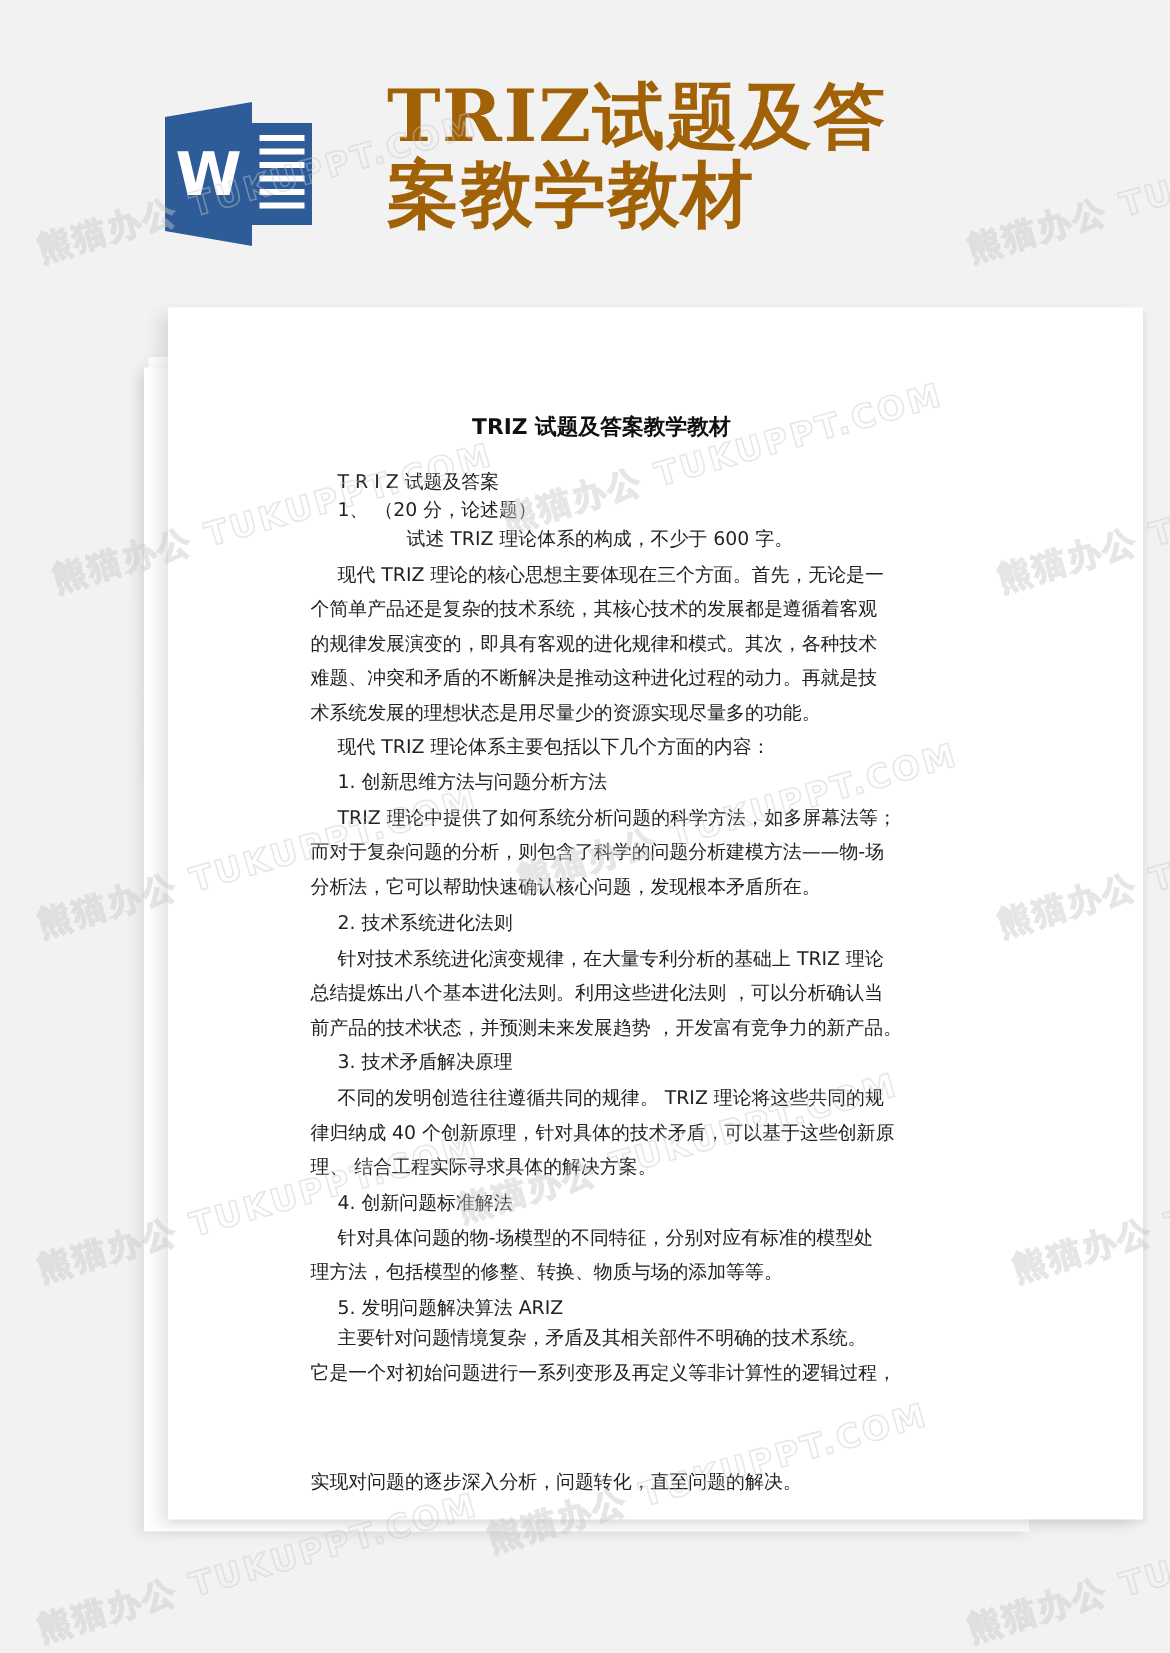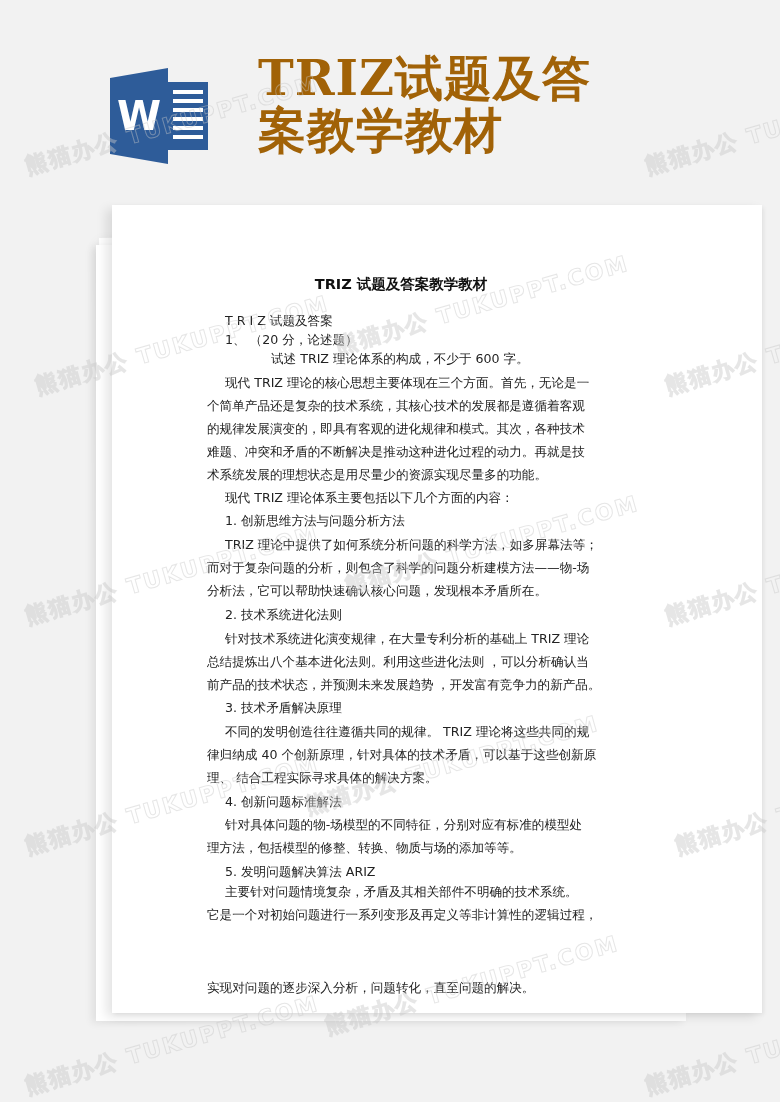--- a/index.html
+++ b/index.html
@@ -145,21 +145,21 @@
       <div class="line" style="top: 131px;">难题、冲突和矛盾的不断解决是推动这种进化过程的动力。再就是技</div>
       <div class="line" style="top: 154px;">术系统发展的理想状态是用尽量少的资源实现尽量多的功能。</div>
       <div class="line indent" style="top: 177px;">现代 TRIZ 理论体系主要包括以下几个方面的内容：</div>
       <div class="line indent" style="top: 200px;">1. 创新思维方法与问题分析方法</div>
       <div class="line indent" style="top: 224px;">TRIZ  理论中提供了如何系统分析问题的科学方法，如多屏幕法等；</div>
       <div class="line" style="top: 247px;">而对于复杂问题的分析，则包含了科学的问题分析建模方法——物-场</div>
       <div class="line" style="top: 270px;">分析法，它可以帮助快速确认核心问题，发现根本矛盾所在。</div>
       <div class="line indent" style="top: 294px;">2. 技术系统进化法则</div>
       <div class="line indent" style="top: 318px;">针对技术系统进化演变规律，在大量专利分析的基础上 TRIZ 理论</div>
       <div class="line" style="top: 341px;">总结提炼出八个基本进化法则。利用这些进化法则 ，可以分析确认当</div>
-      <div class="line" style="top: 364px; font-family: Liberation Serif, serif;">前产品的技术状态，并预测未来发展趋势 ，开发富有竞争力的新产品。</div>
+      <div class="line" style="top: 364px;">前产品的技术状态，并预测未来发展趋势 ，开发富有竞争力的新产品。</div>
       <div class="line indent" style="top: 387px;">3. 技术矛盾解决原理</div>
       <div class="line indent" style="top: 411px;">不同的发明创造往往遵循共同的规律。  TRIZ  理论将这些共同的规</div>
       <div class="line" style="top: 434px;">律归纳成 40 个创新原理，针对具体的技术矛盾，可以基于这些创新原</div>
       <div class="line" style="top: 457px;">理、  结合工程实际寻求具体的解决方案。</div>
       <div class="line indent" style="top: 481px;">4. 创新问题标准解法</div>
       <div class="line indent" style="top: 504px;">针对具体问题的物-场模型的不同特征，分别对应有标准的模型处</div>
       <div class="line" style="top: 527px;">理方法，包括模型的修整、转换、物质与场的添加等等。</div>
       <div class="line indent" style="top: 551px;">5. 发明问题解决算法 ARIZ</div>
       <div class="line indent" style="top: 571px;">主要针对问题情境复杂，矛盾及其相关部件不明确的技术系统。</div>
       <div class="line" style="top: 594px;">它是一个对初始问题进行一系列变形及再定义等非计算性的逻辑过程，</div>

